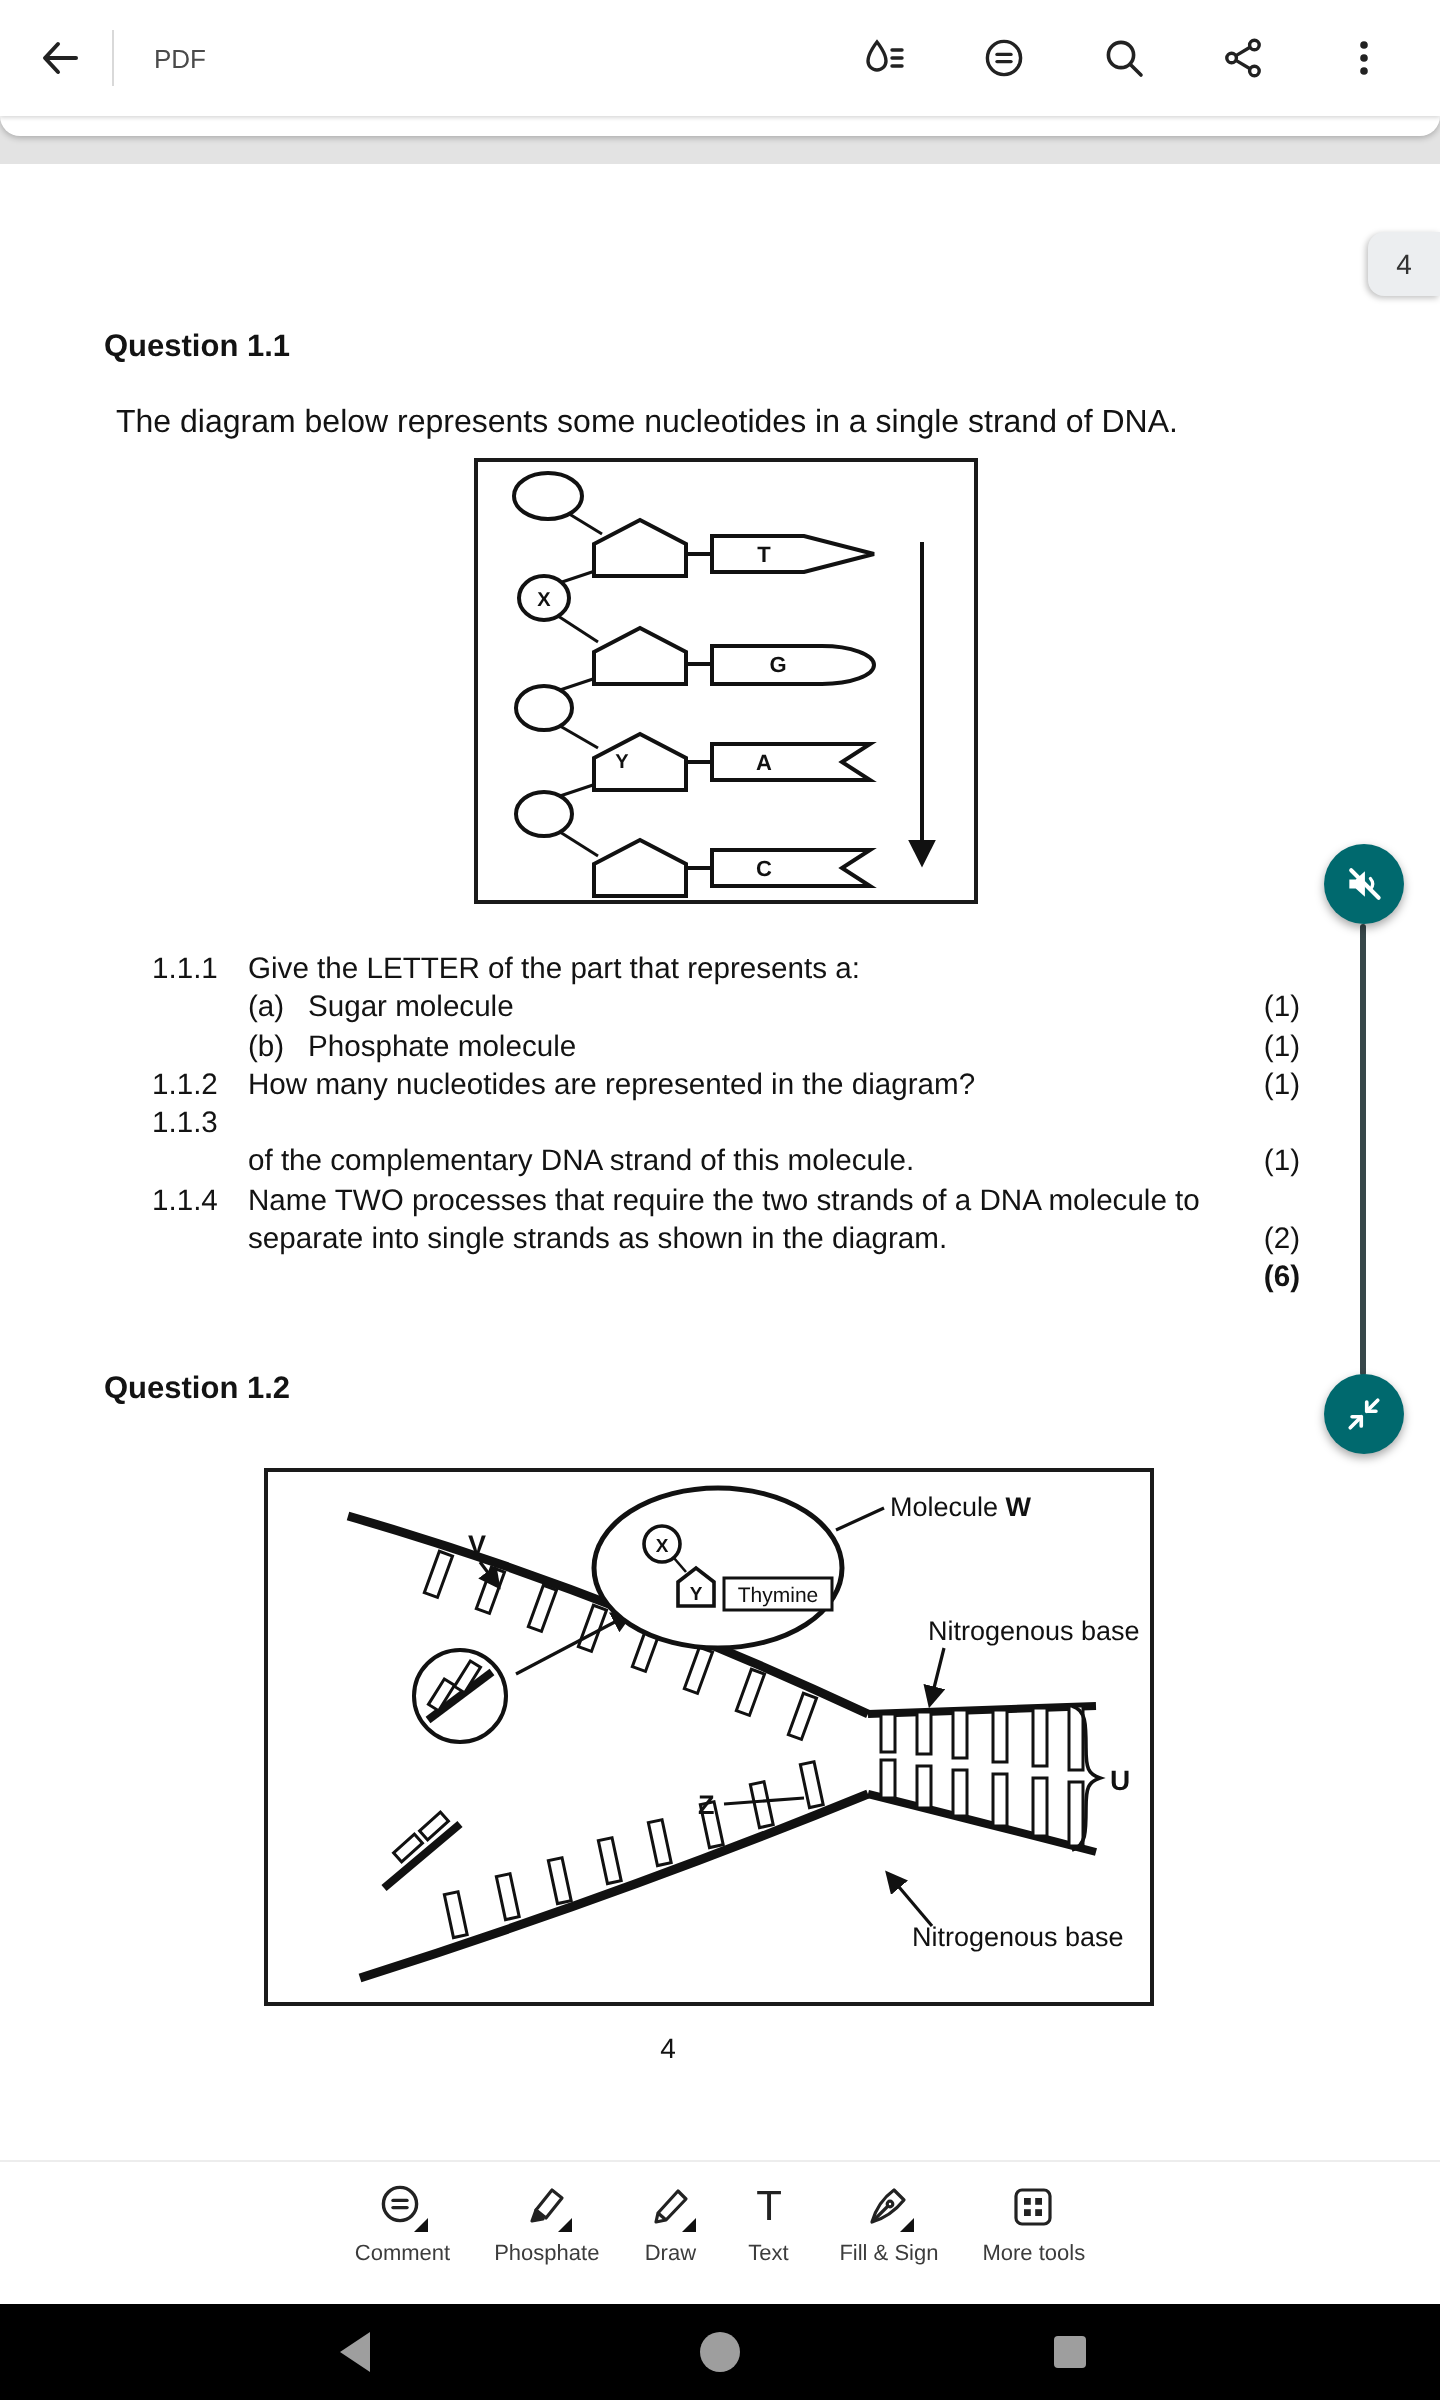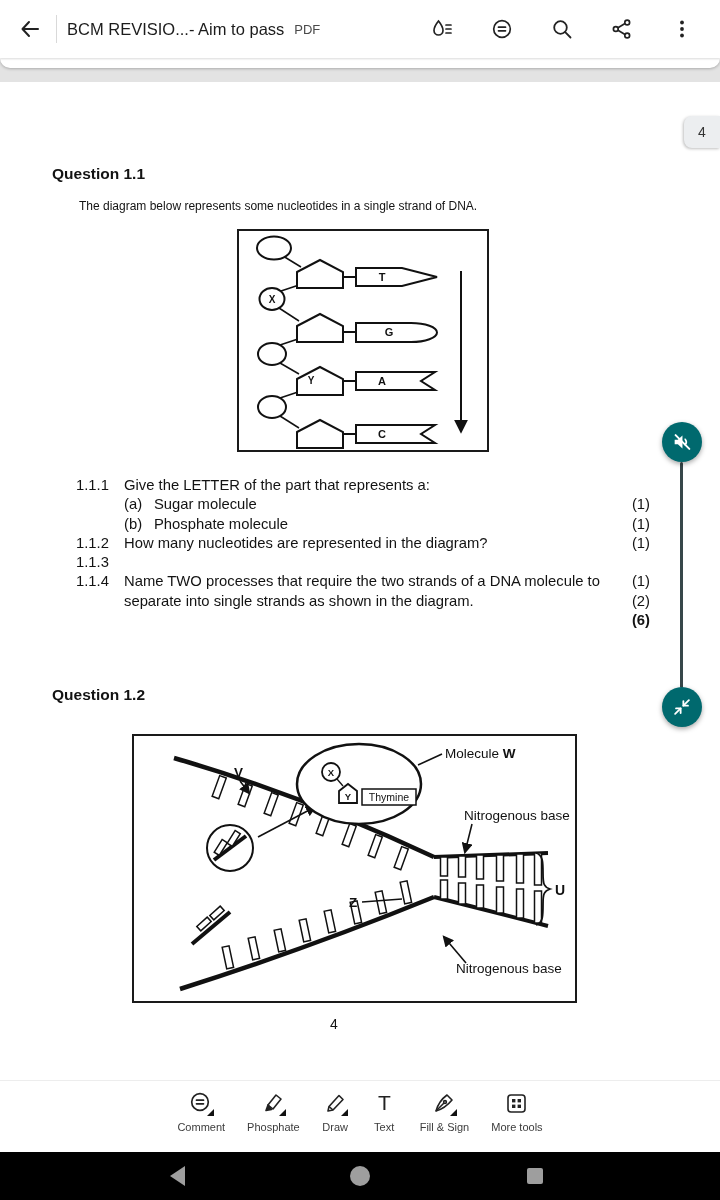--- a/index.html
+++ b/index.html
@@ -19,21 +19,21 @@
   .page-gap{position:absolute;top:58px;left:0;right:0;height:24px;background:#e3e3e3;z-index:1;}
   .prev-page-edge{position:absolute;top:58px;left:0;right:0;height:10px;background:#fff;border-radius:0 0 10px 10px;box-shadow:0 1px 3px rgba(0,0,0,.25);z-index:2;}
   .doc-page{position:absolute;top:82px;left:0;width:688px;height:998px;background:#fff;z-index:3;color:#131313;}
 
   .page-badge{position:absolute;top:116px;right:0;width:36px;height:32px;background:#eceef0;border-radius:8px 0 0 8px;box-shadow:-1px 1px 3px rgba(0,0,0,.25);display:flex;align-items:center;justify-content:center;font-size:14px;color:#333;z-index:20;}
 
   
   .q-heading{position:absolute;left:52px;font-size:15.5px;font-weight:bold;}
   .q1-heading{top:70px;}
   .q2-heading{top:591px;}
-  .q-intro{position:absolute;left:58px;font-size:12px;margin-left:21px;}
+  .q-intro{position:absolute;left:58px;font-size:16px;}
   .q1-intro{top:105px;}
   .q2-intro{top:625px;}
 
   .diagram-box{position:absolute;border:2px solid #1a1a1a;background:#fff;box-sizing:border-box;}
   .diagram1{left:237px;top:147px;width:252px;height:223px;}
   .diagram2{left:132px;top:652px;width:445px;height:269px;}
 
   .qrows{position:absolute;left:52px;top:394px;width:598px;font-size:14.8px;line-height:19.3px;}
   .qrow{display:flex;position:relative;}
   .qnum{width:48px;flex:none;margin-left:24px;}
@@ -75,21 +75,20 @@
   <header class="appbar">
     <button class="icon-btn back">
       <svg width="24" height="24" viewBox="0 0 24 24">
         <g stroke="#222" stroke-width="2" fill="none" stroke-linecap="round" stroke-linejoin="round">
           <line x1="20" y1="12" x2="5" y2="12"></line>
             <polyline points="11,5 4.5,12 11,19"></polyline>
         </g>
       </svg>
     </button>
     <div class="title-divider"></div>
-    <span class="doc-title">BCM REVISIO...- Aim to pass</span>
     <span class="doc-type">PDF</span>
     <div class="appbar-actions">
       <button class="icon-btn">
         <svg width="24" height="24" viewBox="0 0 24 24">
           <g stroke="#222" stroke-width="1.7" fill="none" stroke-linecap="round">
             <path d="M8.5,4 C8.5,4 4,9.5 4,13.5 a4.5,4.5 0 0 0 9,0 C13,9.5 8.5,4 8.5,4 Z"></path>
             <line x1="16" y1="8" x2="21" y2="8"></line>
               <line x1="16" y1="12" x2="21" y2="12"></line>
               <line x1="16" y1="16" x2="21" y2="16"></line>
           </g>
@@ -211,20 +210,21 @@
           <span class="qnum">1.1.2</span>
           <span class="qtext">How many nucleotides are represented in the diagram?</span>
           <span class="qmarks">(1)</span>
         </div>
       <div class="qrow">
           <span class="qnum">1.1.3</span>
           <span class="qmarks"></span>
         </div>
       <div class="qrow">
           <span class="qnum"></span>
+          <span class="qtext">of the complementary DNA strand of this molecule.</span>
           <span class="qmarks">(1)</span>
         </div>
       <div class="qrow">
           <span class="qnum">1.1.4</span>
           <span class="qtext">Name TWO processes that require the two strands of a DNA molecule to</span>
           <span class="qmarks"></span>
         </div>
       <div class="qrow">
           <span class="qnum"></span>
           <span class="qtext">separate into single strands as shown in the diagram.</span>

